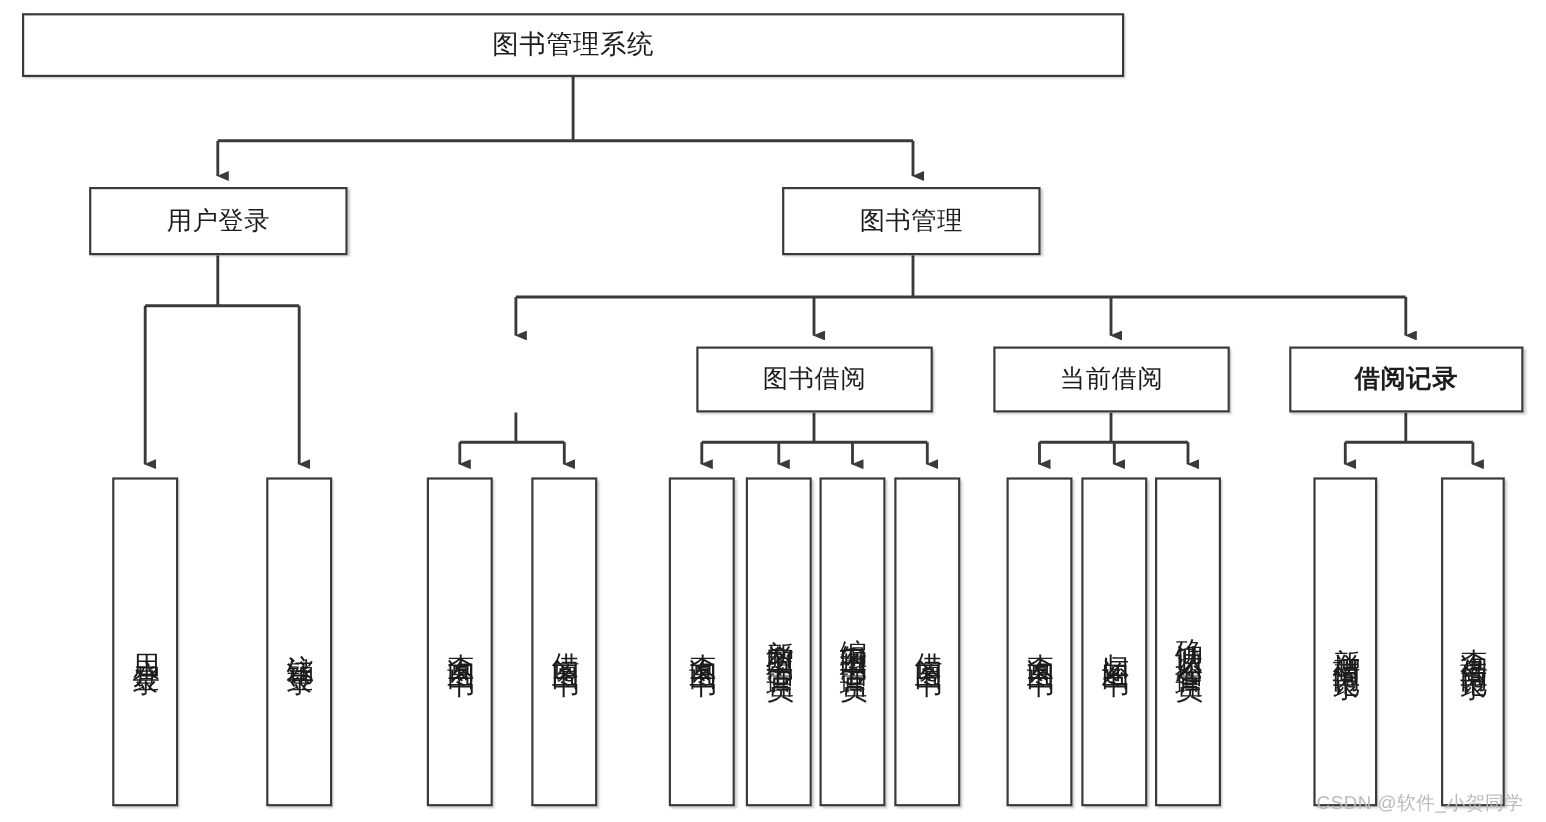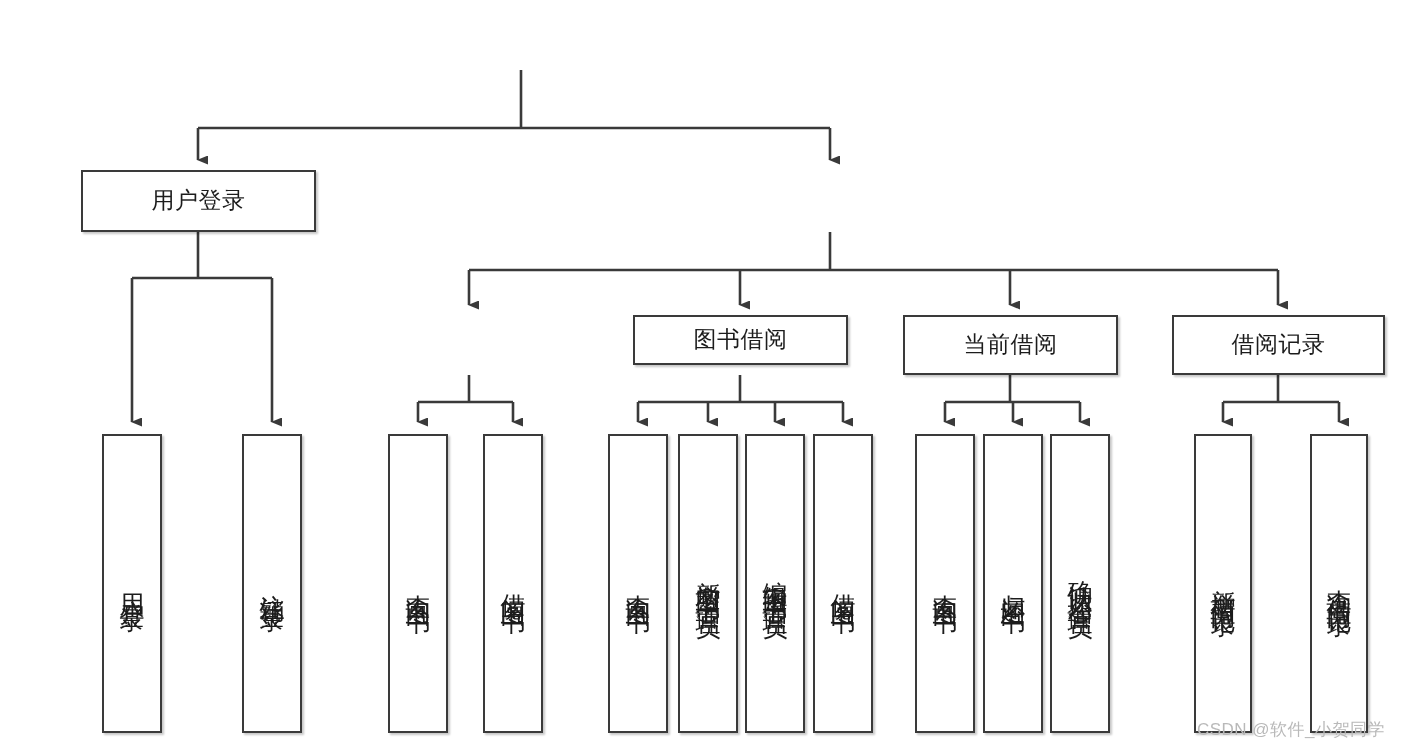--- a/index.html
+++ b/index.html
@@ -128,36 +128,42 @@
       <path d="M1013,402 L1013,422" marker-end="url(#arrowhead)"></path>
       <path d="M1080,402 L1080,422" marker-end="url(#arrowhead)"></path>
 
       <path d="M1278,375 L1278,402"></path>
       <path d="M1223,402 L1339,402"></path>
       <path d="M1223,402 L1223,422" marker-end="url(#arrowhead)"></path>
       <path d="M1339,402 L1339,422" marker-end="url(#arrowhead)"></path>
     </g>
   </svg>
 
+  <div class="node horiz root" style="left:20px; top:12px; width:1002px; height:58px;">
+    <span class="node-label">图书管理系统</span>
+  </div>
 
   <div class="node horiz" style="left:81px; top:170px; width:235px; height:62px;">
     <span class="node-label">用户登录</span>
   </div>
 
-
-
-  <div class="node horiz" style="left:633px; top:315px; width:215px; height:50px;">
+  <div class="node horiz" style="left:711px; top:170px; width:235px; height:62px;">
+    <span class="node-label">图书管理</span>
+  </div>
+
+
+  <div class="node horiz" style="left:633px; top:315px; width:215px; height:60px;">
     <span class="node-label">图书借阅</span>
   </div>
 
   <div class="node horiz" style="left:903px; top:315px; width:215px; height:60px;">
     <span class="node-label">当前借阅</span>
   </div>
 
-  <div class="node horiz" style="left:1172px; top:315px; width:213px; height:60px;">
+  <div class="node horiz" style="left:1172px; top:315px; width:213px; height:60px;font-weight:bold;">
     <span class="node-label">借阅记录</span>
   </div>
 
   <div class="node vert" style="left:102px; top:434px; width:60px; height:299px;">
     <span class="node-label">用户登录</span>
   </div>
 
   <div class="node vert" style="left:242px; top:434px; width:60px; height:299px;">
     <span class="node-label">注销登录</span>
   </div>

